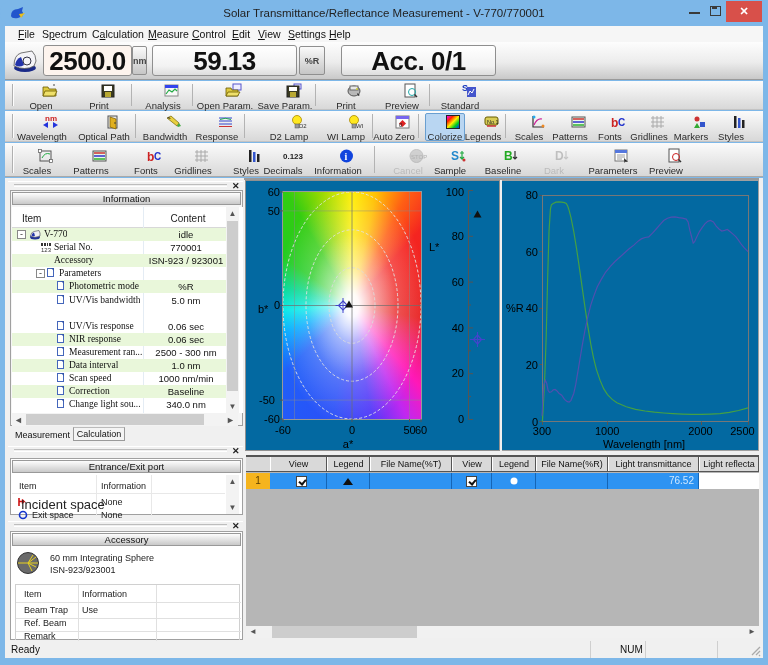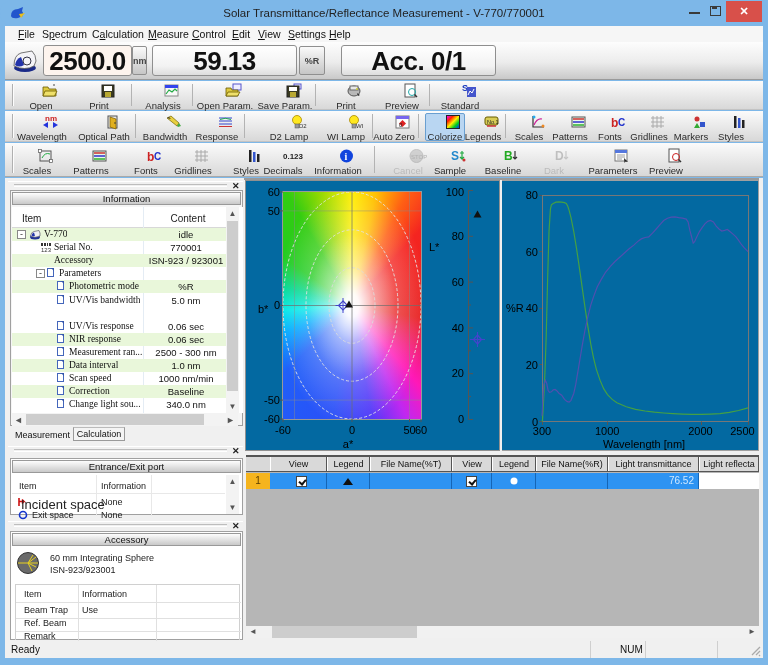--- a/index.html
+++ b/index.html
@@ -671,21 +671,21 @@
         <path d="M222.5 9.5 V238.5" stroke="#555" stroke-width="1"></path>
         <path d="M222.5 9.5 H227 M222.5 55.3 H227 M222.5 101.1 H227 M222.5 146.9 H227 M222.5 192.7 H227 M222.5 238.5 H227" stroke="#555"></path>
         <path d="M222.5 32.4 H225 M222.5 78.2 H225 M222.5 124 H225 M222.5 169.8 H225 M222.5 215.6 H225" stroke="#555"></path>
         <path d="M227.5 36.5 L231.5 29.5 L235.5 36.5 Z" fill="#111"></path>
         <path d="M231.5 154 L235.5 158.5 L231.5 163 L227.5 158.5 Z" fill="none" stroke="#4444cc" stroke-width="1.2"></path>
         <path d="M231.5 151 V166 M224 158.5 H239" stroke="#4444cc" stroke-width="1"></path>
       </svg>
       <div class="t" style="left:16px;top:5px;width:18px;text-align:right;font-size:11px">60</div>
       <div class="t" style="left:16px;top:24px;width:18px;text-align:right;font-size:11px">50</div>
       <div class="t" style="left:16px;top:118px;width:18px;text-align:right;font-size:11px">0</div>
-      <div class="t" style="left:13px;top:213px;width:21px;text-align:right;font-size:11px">-50</div>
+      <div class="t" style="left:13px;top:213px;width:21px;font-size:11px">-50</div>
       <div class="t" style="left:13px;top:232px;width:21px;text-align:right;font-size:11px">-60</div>
       <div class="t" style="left:12px;top:122px;font-size:11px">b*</div>
       <div class="t" style="left:27px;top:243px;width:20px;text-align:center;font-size:11px">-60</div>
       <div class="t" style="left:96px;top:243px;width:20px;text-align:center;font-size:11px">0</div>
       <div class="t" style="left:153.5px;top:243px;width:20px;text-align:center;font-size:11px">50</div>
       <div class="t" style="left:165px;top:243px;width:20px;text-align:center;font-size:11px">60</div>
       <div class="t" style="left:92px;top:257px;width:20px;text-align:center;font-size:11px">a*</div>
       <div class="t" style="left:196px;top:5px;width:22px;text-align:right;font-size:11px">100</div>
       <div class="t" style="left:196px;top:49px;width:22px;text-align:right;font-size:11px">80</div>
       <div class="t" style="left:196px;top:95px;width:22px;text-align:right;font-size:11px">60</div>

